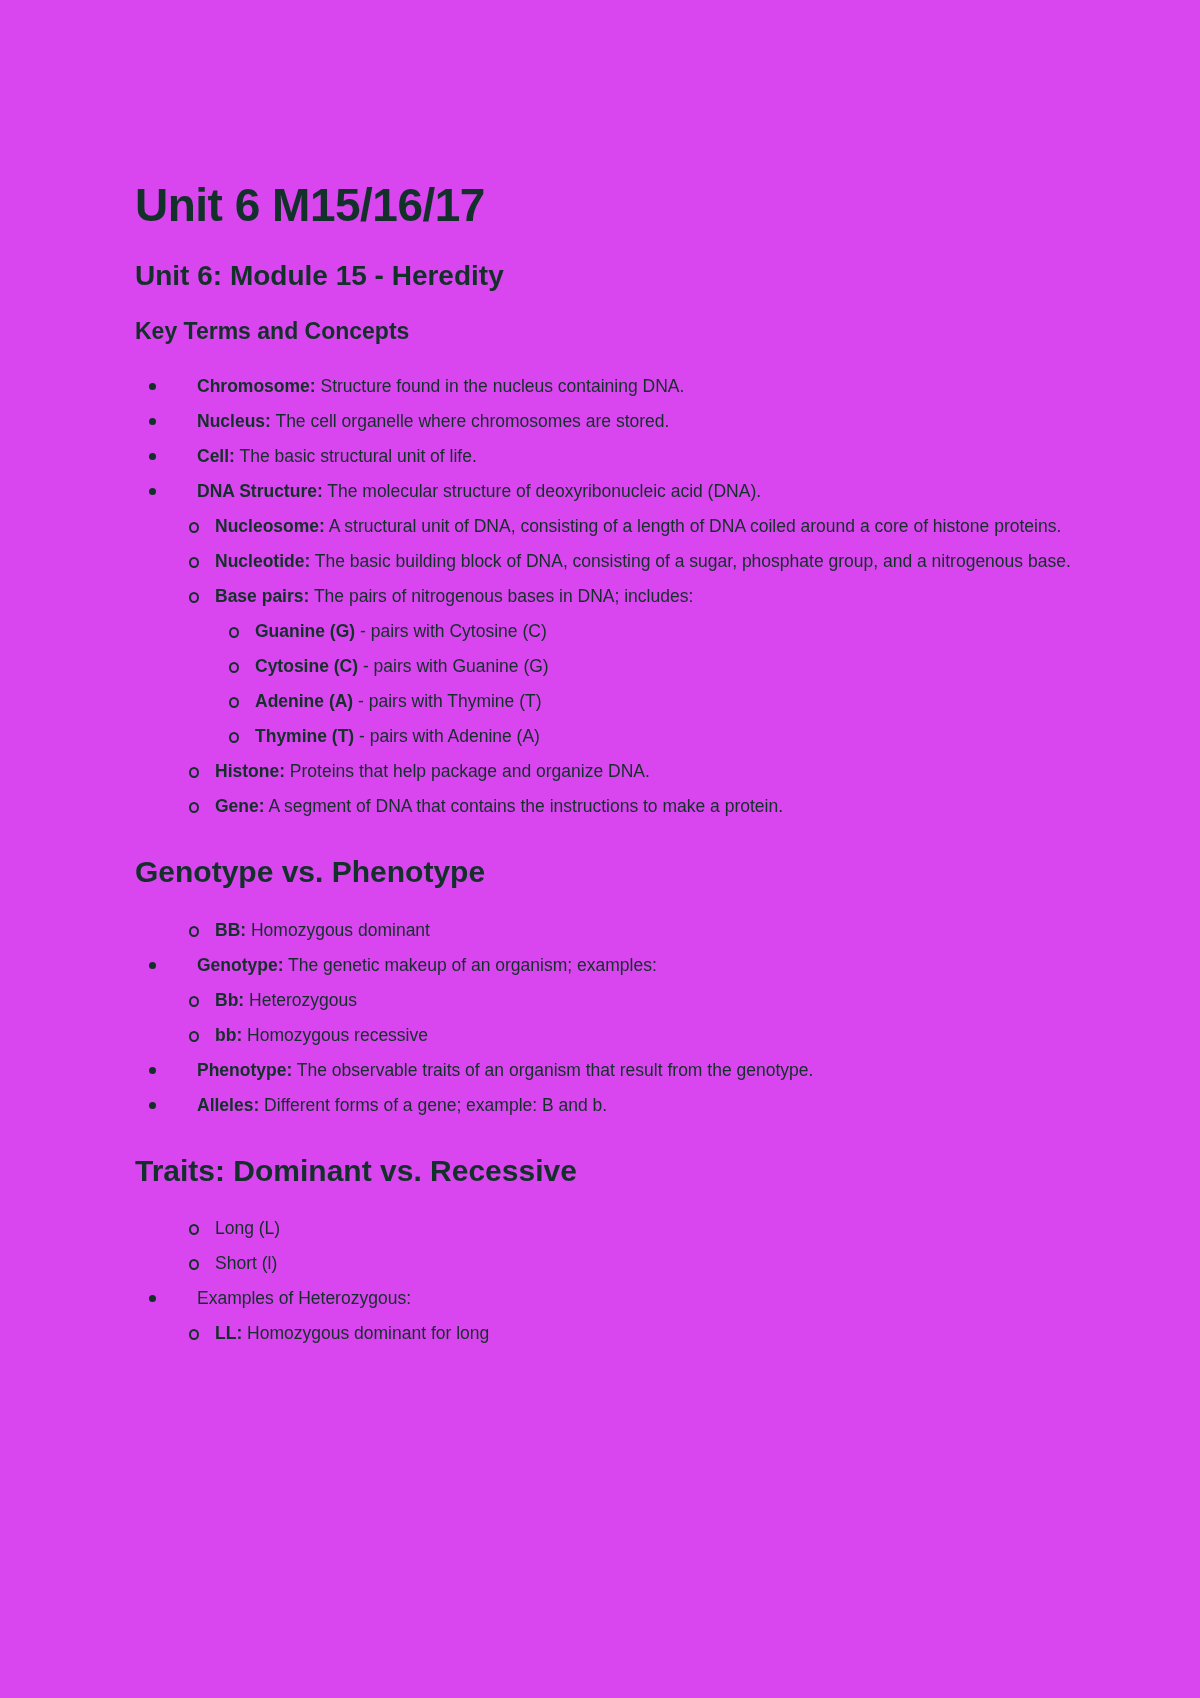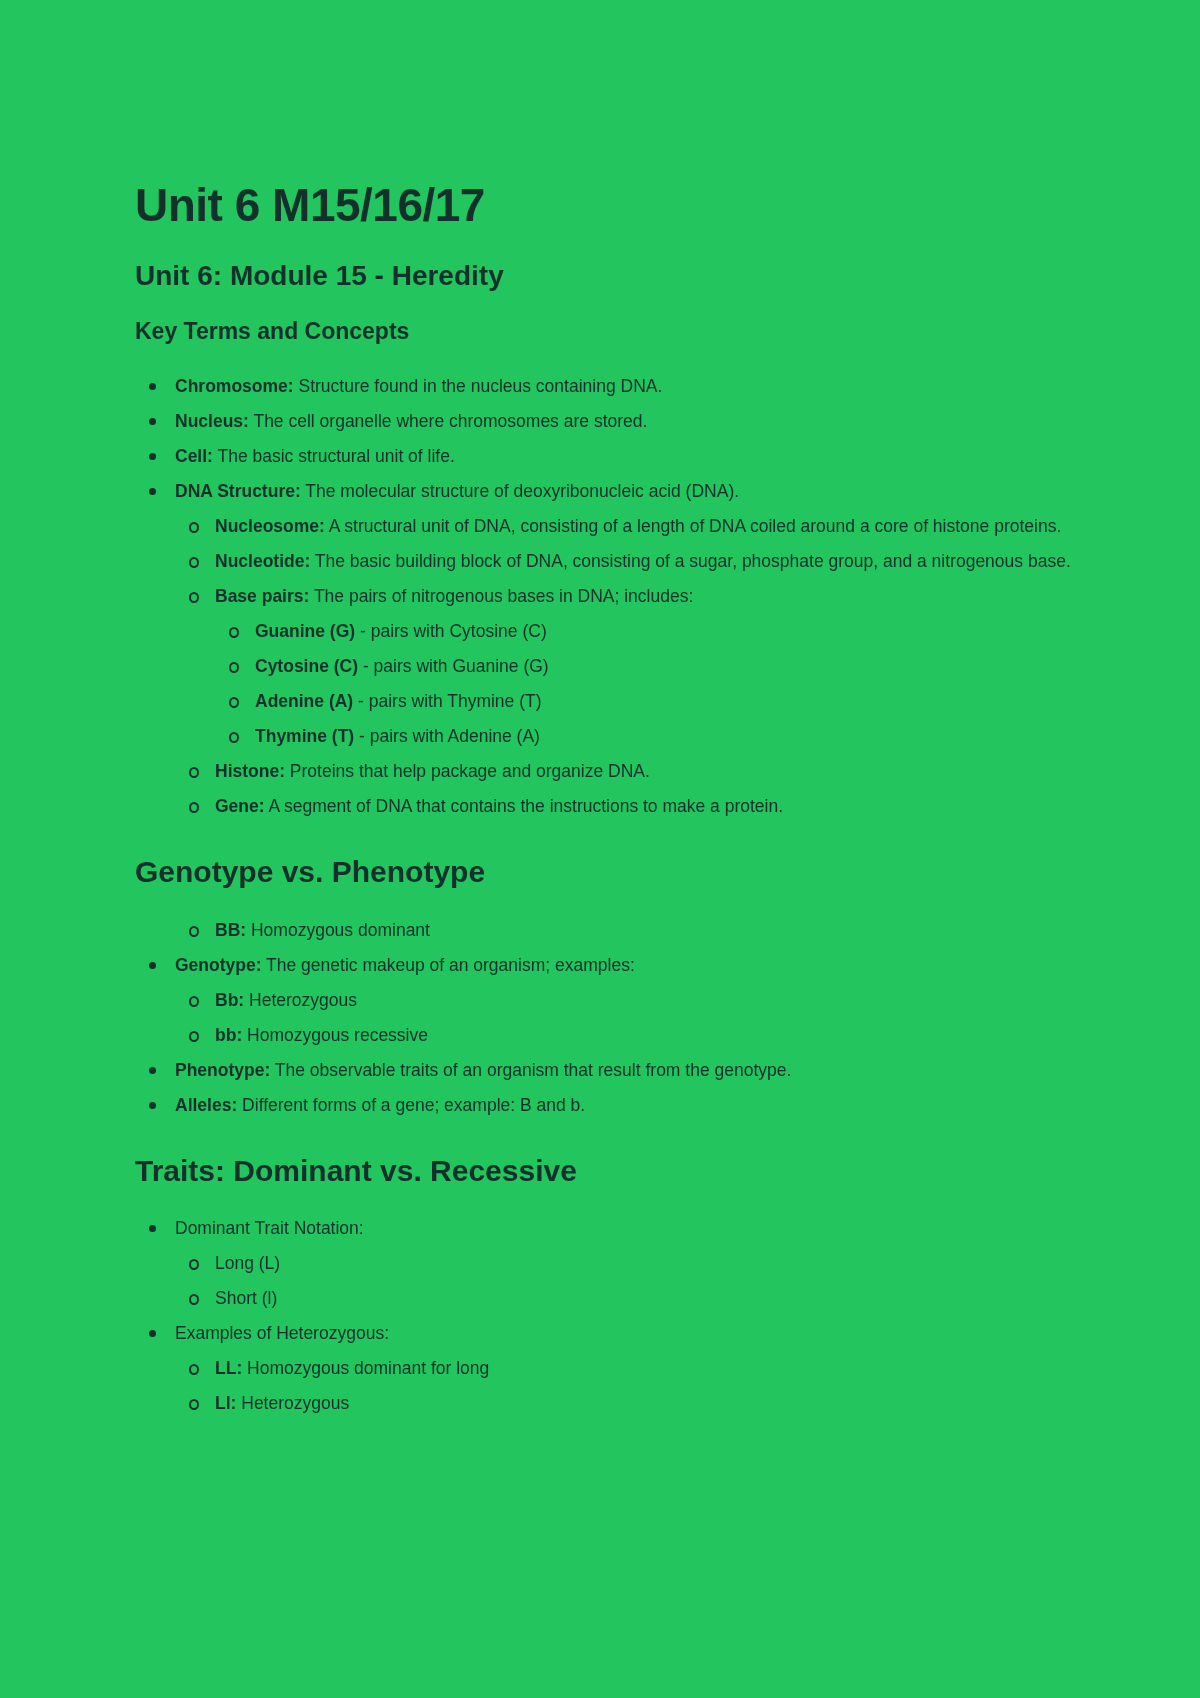--- a/index.html
+++ b/index.html
@@ -7,21 +7,21 @@
     width: 1200px;
     height: 1698px;
     background: #ffffff;
     font-family: "Liberation Sans", "DejaVu Sans", sans-serif;
     color: #14302a;
     -webkit-font-smoothing: antialiased;
   }
   .page {
     width: 1200px;
     height: 1698px;
-    background: #22c55e;
+    background: #d946ef;
     box-sizing: border-box;
     padding: 180px 105px 40px 135px;
     overflow: hidden;
   }
   h1.doc-title {
     font-size: 46px;
     line-height: 1.12;
     font-weight: 800;
     letter-spacing: -0.5px;
     margin: 0 0 28px 0;
@@ -45,21 +45,21 @@
     margin: 36px 0 28px 0;
   }
   ul.notes-list { list-style: none; margin: 0 0 4px 0; padding: 0; }
   li.note-item {
     display: flex;
     align-items: flex-start;
     font-size: 17.5px;
     line-height: 25px;
     margin: 0 0 10px 0;
   }
-  li.lvl1 { padding-left: 14px; }
+  li.lvl1 { padding-left: 14px; gap: 22px; }
   li.lvl2 { padding-left: 54px; }
   li.lvl3 { padding-left: 94px; }
   .marker { flex: 0 0 26px; display: flex; }
   .dot {
     width: 7px; height: 7px;
     border-radius: 50%;
     background: #14302a;
     margin-top: 9px;
   }
   .ring {
@@ -204,26 +204,20 @@
             <span class="dot"></span>
           </span>
           <span class="item-text"><span class="term">Alleles:</span><span> Different forms of a gene; example: B and b.</span></span>
         </li>
     </ul>
   </section>
 
   <section>
     <h2 class="section-heading">Traits: Dominant vs. Recessive</h2>
     <ul class="notes-list">
-      <li class="note-item lvl1">
-          <span class="marker">
-            <span class="dot"></span>
-          </span>
-          <span class="item-text"><span class="term"></span><span>Dominant Trait Notation:</span></span>
-        </li>
       <li class="note-item lvl2">
           <span class="marker">
             <span class="ring"></span>
           </span>
           <span class="item-text"><span class="term"></span><span>Long (L)</span></span>
         </li>
       <li class="note-item lvl2">
           <span class="marker">
             <span class="ring"></span>
           </span>
@@ -233,23 +227,17 @@
           <span class="marker">
             <span class="dot"></span>
           </span>
           <span class="item-text"><span class="term"></span><span>Examples of Heterozygous:</span></span>
         </li>
       <li class="note-item lvl2">
           <span class="marker">
             <span class="ring"></span>
           </span>
           <span class="item-text"><span class="term">LL:</span><span> Homozygous dominant for long</span></span>
-        </li>
-      <li class="note-item lvl2">
-          <span class="marker">
-            <span class="ring"></span>
-          </span>
-          <span class="item-text"><span class="term">Ll:</span><span> Heterozygous</span></span>
         </li>
     </ul>
   </section>
 
 </div>
 
 </body></html>

